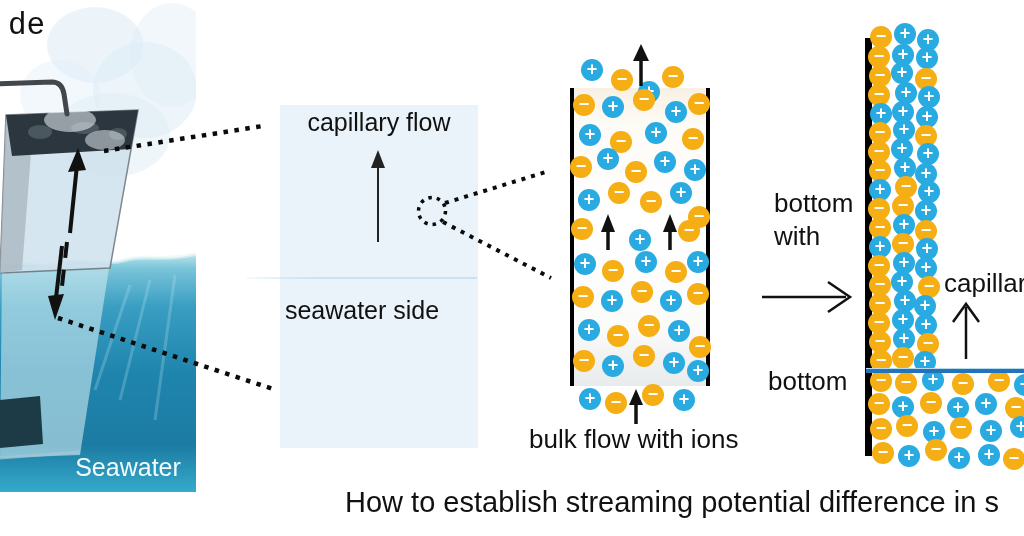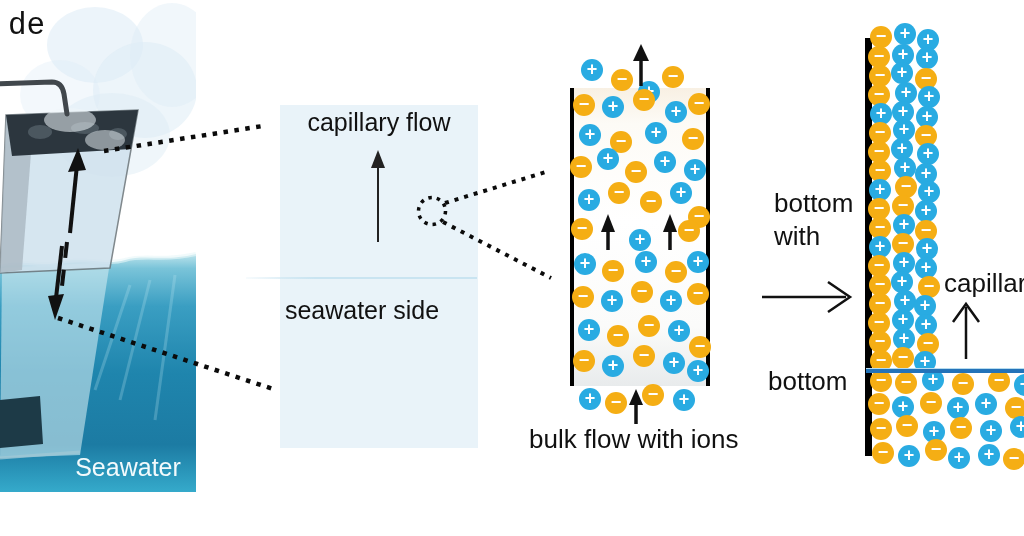--- a/index.html
+++ b/index.html
@@ -265,20 +265,21 @@
       <div class="ion" style="left: 1014px; top: 459px; background: rgb(245, 174, 20);">−</div>
     </div>
   <div id="water-line" class="abs"></div>
   <div id="device-side-label" class="label">
     <div>bottom</div>
     <div>with</div>
   </div>
   <div id="bottom-label" class="label">bottom</div>
   <div id="capillary-label" class="label">capillar</div>
 
+  <div id="caption" class="label">How to establish streaming potential difference in s</div>
 
   <svg id="overlay" class="abs" width="1024" height="536" viewBox="0 0 1024 536">
 
     <line x1="104" y1="151" x2="263" y2="126" stroke="#0b0b0b" stroke-width="4.5" stroke-dasharray="4.5 6.5"></line>
     <line x1="58" y1="318" x2="273" y2="389" stroke="#0b0b0b" stroke-width="4.5" stroke-dasharray="4.5 6.5"></line>
 
     <g stroke="#0b0b0b" fill="none">
       <circle cx="432" cy="211" r="13.5" stroke-width="3.5" stroke-dasharray="3.5 5"></circle>
       <line x1="445" y1="203" x2="549" y2="171" stroke-width="4" stroke-dasharray="4 6"></line>
       <line x1="443" y1="222" x2="551" y2="278" stroke-width="4" stroke-dasharray="4 6"></line>

